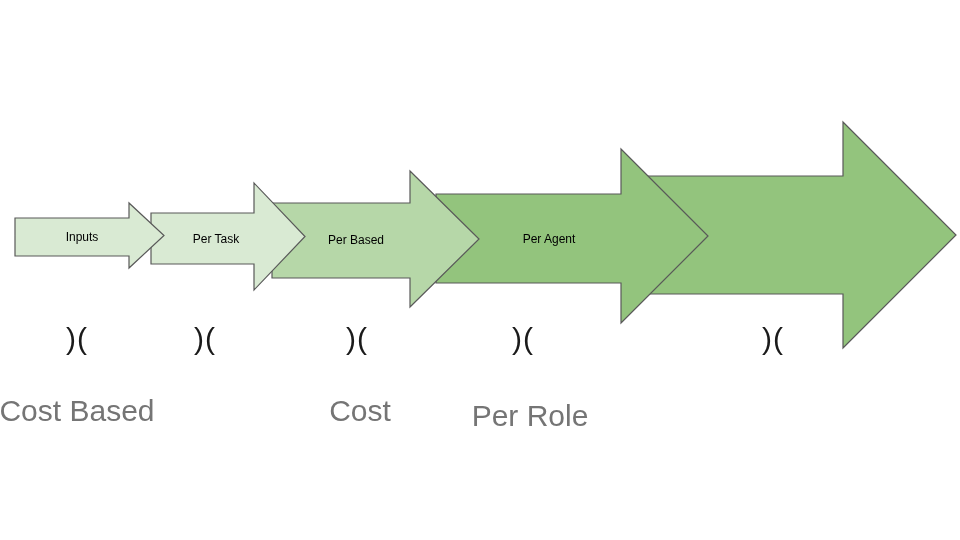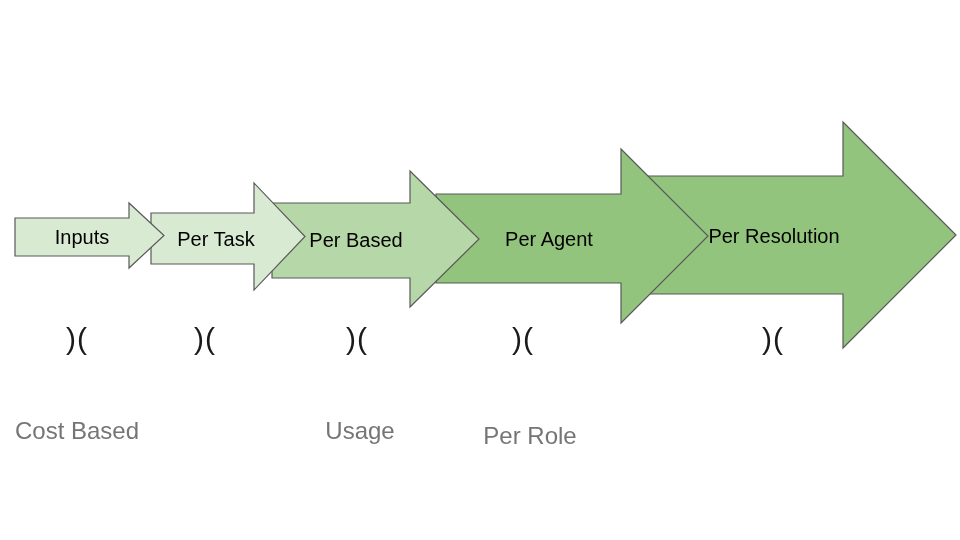--- a/index.html
+++ b/index.html
@@ -25,56 +25,54 @@
     stroke-width: 1.2;
     stroke-linejoin: miter;
   }
   .label {
     position: absolute;
     transform: translate(-50%, -50%);
     white-space: nowrap;
     line-height: 1;
   }
   .arrow-label {
-    font-size: 20px;
+    font-size: 12px;
     color: var(--arrow-text, #000000);
   }
   .separator {
     font-size: 30px;
     color: var(--separator, #1a1a1a);
     letter-spacing: 1px;
   }
   .pricing-label {
-    font-size: 24px;
+    font-size: 30px;
     color: var(--pricing-text, #757575);
-    margin-top: 20px;
   }
 </style>
 </head>
 <body>
 
 <div class="canvas">
 
   <svg class="arrow-layer" width="960" height="540" viewBox="0 0 960 540">
     <polygon class="arrow" points="648,176 843,176 843,122 956,235 843,348 843,294 648,294" fill="#93c47d"></polygon>
     <polygon class="arrow" points="436,194 621,194 621,149 708,236 621,323 621,283 436,283" fill="#93c47d"></polygon>
     <polygon class="arrow" points="272,203 410,203 410,171 479,239 410,307 410,278 272,278" fill="#b6d7a8"></polygon>
     <polygon class="arrow" points="151,213 254,213 254,183 305,236.5 254,290 254,264 151,264" fill="#d9ead3"></polygon>
     <polygon class="arrow" points="15,218 129,218 129,203 164,235.5 129,268 129,256 15,256" fill="#d9ead3"></polygon>
   </svg>
 
   <div class="label arrow-label" style="left:82px;  top:237px">Inputs</div>
   <div class="label arrow-label" style="left:216px; top:239px">Per Task</div>
   <div class="label arrow-label" style="left:356px; top:240px">Per Based</div>
   <div class="label arrow-label" style="left:549px; top:239px">Per Agent</div>
-  <div class="label arrow-label" style="left:774px; top:236px">Per Resolution</div>
 
   <div class="label separator" style="left:77px;  top:339px">)(</div>
   <div class="label separator" style="left:205px; top:339px">)(</div>
   <div class="label separator" style="left:357px; top:339px">)(</div>
   <div class="label separator" style="left:523px; top:339px">)(</div>
   <div class="label separator" style="left:773px; top:339px">)(</div>
 
   <div class="label pricing-label" style="left:77px;  top:411px">Cost Based</div>
-  <div class="label pricing-label" style="left:360px; top:411px">Usage</div>
+  <div class="label pricing-label" style="left:360px; top:411px">Cost</div>
   <div class="label pricing-label" style="left:530px; top:416px">Per Role</div>
 
 </div>
 
 </body></html>

